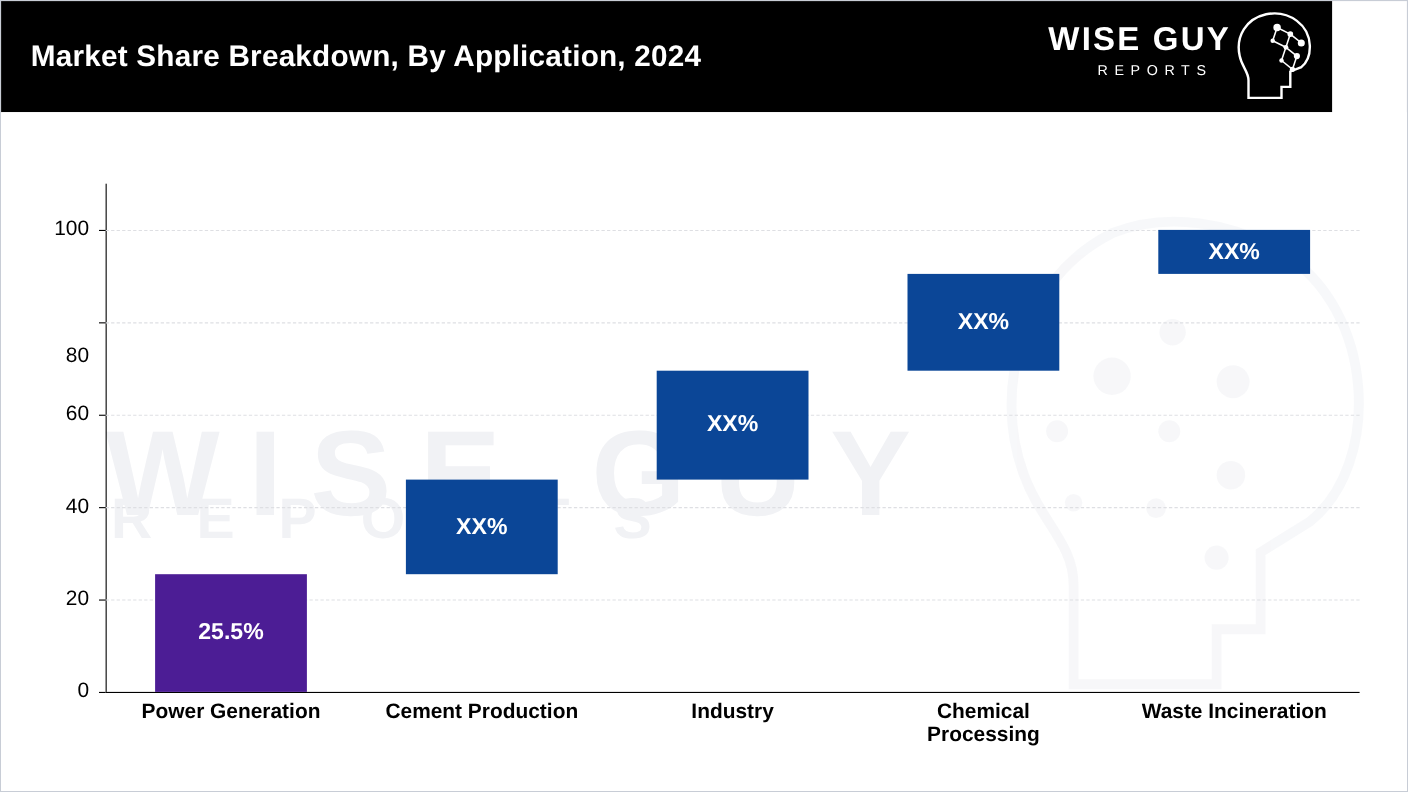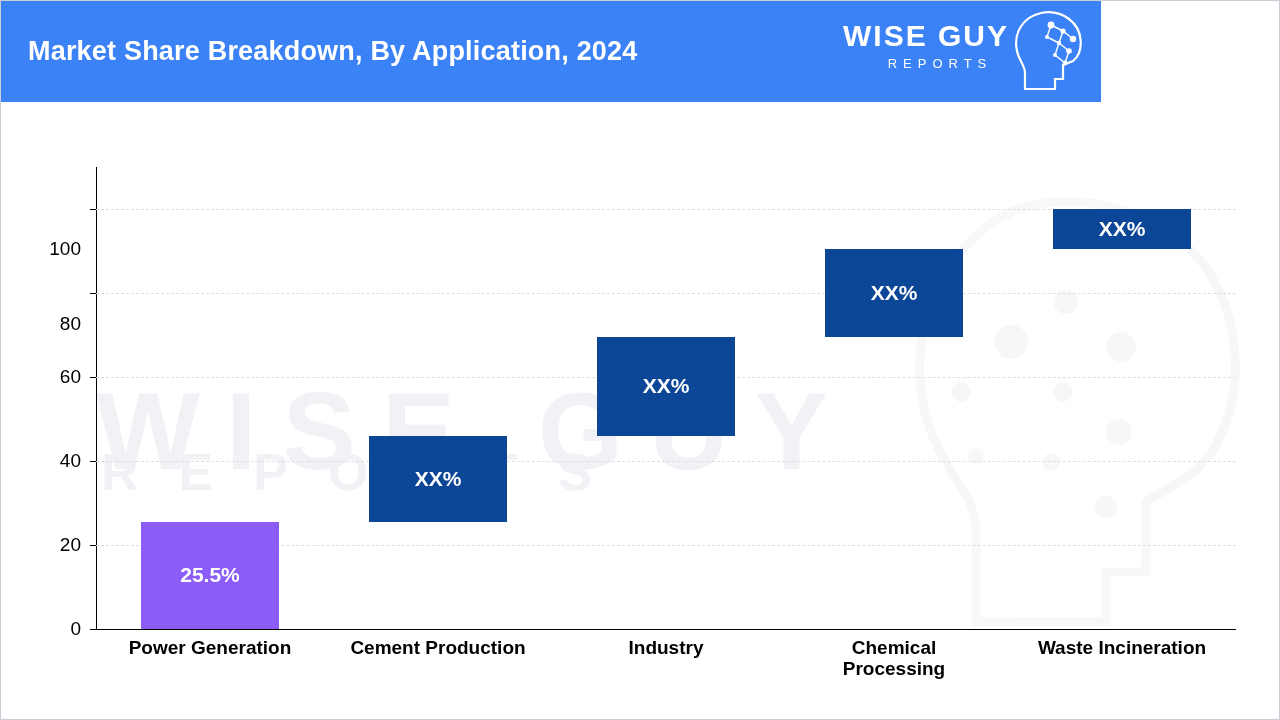--- a/index.html
+++ b/index.html
@@ -19,23 +19,23 @@
     height: 720px;
     box-sizing: border-box;
     border: 1px solid #c8cdd6;
     background: #ffffff;
   }
   
   .header {
     position: absolute;
     left: 0;
     top: 0;
-    width: 1100px;
+    width: 1210px;
     height: 101px;
-    background: #3b82f6;
+    background: #000000;
     display: flex;
     align-items: center;
   }
   .header-title {
     color: #ffffff;
     font-size: 27px;
     font-weight: bold;
     margin-left: 27px;
     letter-spacing: 0.2px;
     white-space: nowrap;
@@ -251,22 +251,22 @@
         <div class="tick-mark" style="top: 294px;"></div>
         <div class="ytick" style="top: 294px;">40</div>
         <div class="grid-line" style="top: 210px;"></div>
         <div class="tick-mark" style="top: 210px;"></div>
         <div class="ytick" style="top: 210px;">60</div>
         <div class="grid-line" style="top: 126px;"></div>
         <div class="tick-mark" style="top: 126px;"></div>
         <div class="ytick" style="top: 126px; margin-top: 31px;">80</div>
         <div class="grid-line" style="top: 42px;"></div>
         <div class="tick-mark" style="top: 42px;"></div>
-        <div class="ytick" style="top: 42px; margin-top: 40px;">100</div>
-        <div class="bar" style="left: 45px; top: 354.9px; width: 138px; height: 107.1px; background: #8b5cf6;">
+        <div class="ytick" style="top: 42px;">100</div>
+        <div class="bar" style="left: 45px; top: 354.9px; width: 138px; height: 107.1px; background: #4c1d95;">
           <span class="bar-label">25.5%</span>
         </div>
         <div class="cat-label" style="left: 0px; width: 228px; top: 470px;">
           <div>Power Generation</div>
         </div>
         <div class="bar" style="left: 273px; top: 268.8px; width: 138px; height: 86.1px; background: rgb(11, 70, 151);">
           <span class="bar-label">XX%</span>
         </div>
         <div class="cat-label" style="left: 228px; width: 228px; top: 470px;">
           <div>Cement Production</div>

